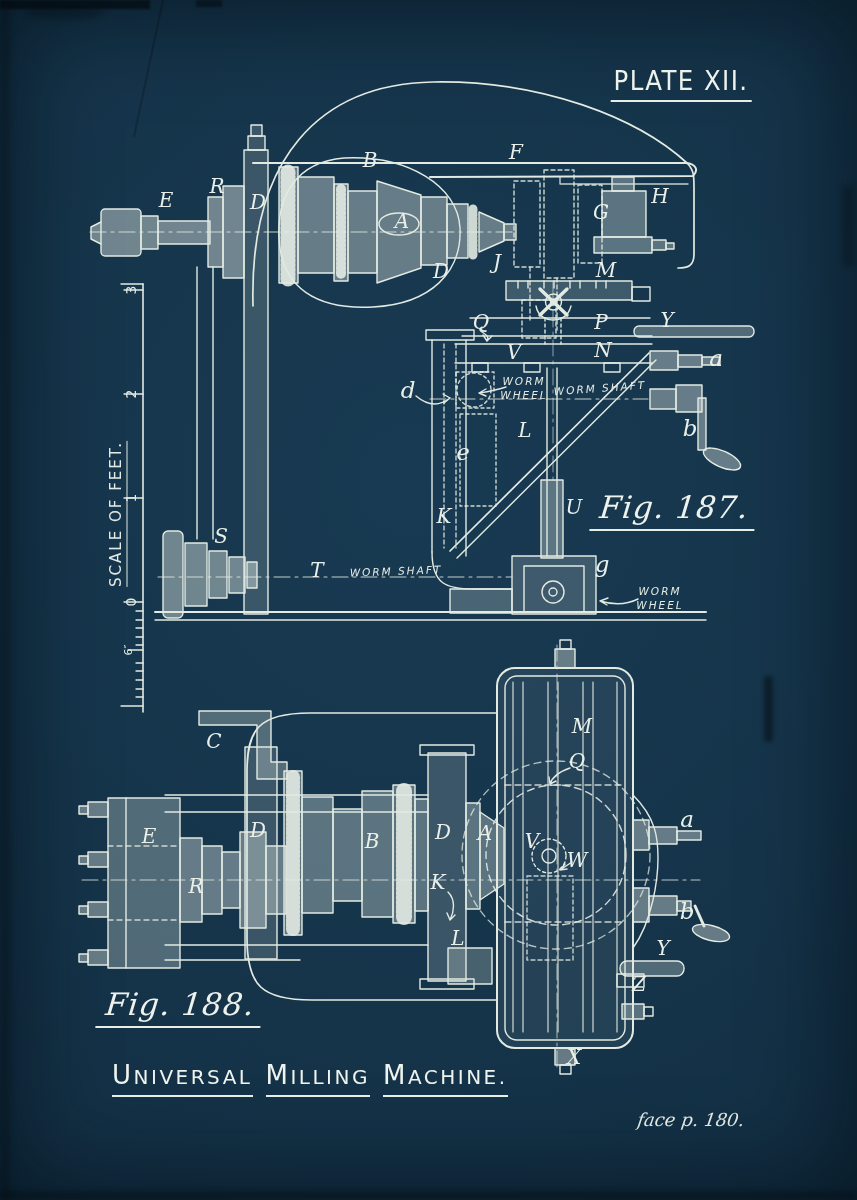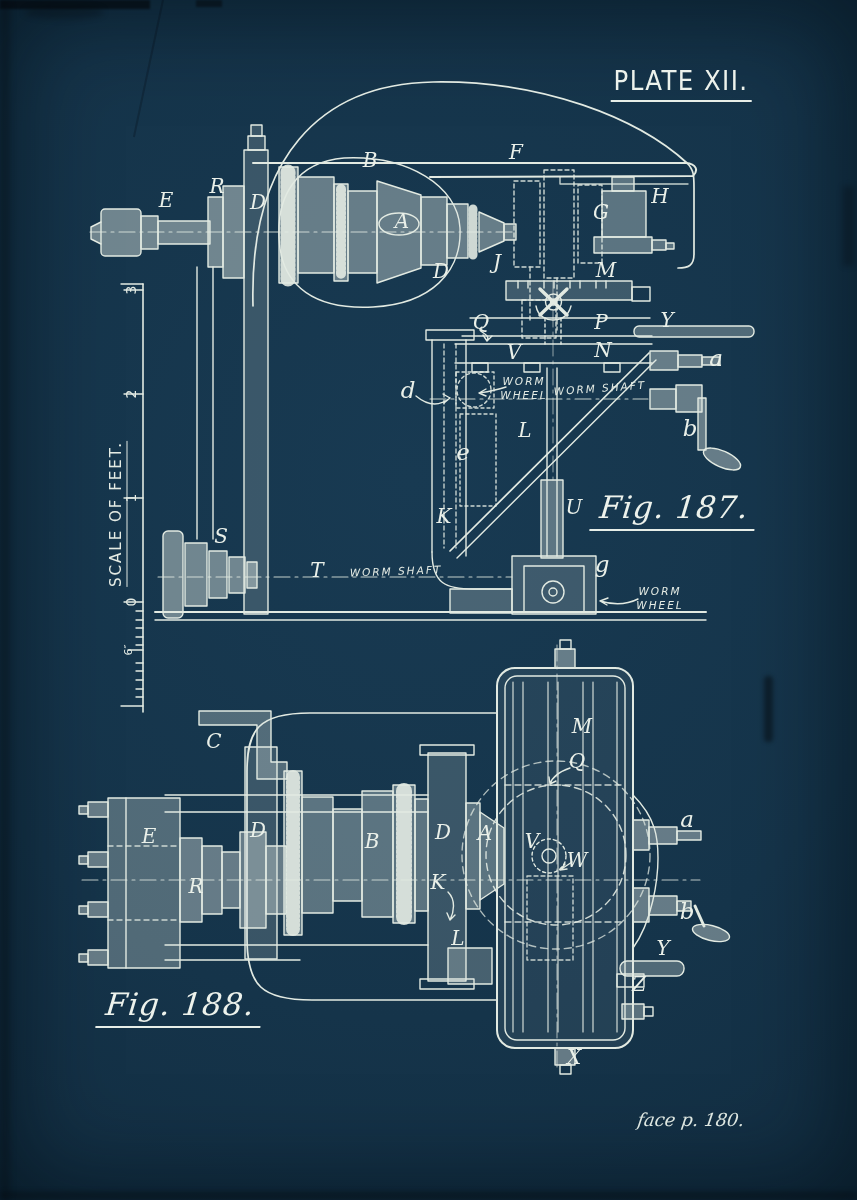--- a/index.html
+++ b/index.html
@@ -384,20 +384,21 @@
       <div class="rnum" style="left: 131px; top: 290px; transform: translate(-50%, -50%) rotate(-90deg);">3</div>
       <div class="rnum" style="left: 131px; top: 394px; transform: translate(-50%, -50%) rotate(-90deg);">2</div>
       <div class="rnum" style="left: 131px; top: 498px; transform: translate(-50%, -50%) rotate(-90deg);">1</div>
       <div class="rnum" style="left: 131px; top: 602px; transform: translate(-50%, -50%) rotate(-90deg);">0</div>
       <div class="rnum" style="left: 128px; top: 650px; font-size: 11px; transform: translate(-50%, -50%) rotate(-90deg);">6″</div>
     </div>
 
   <div class="plate-title">PLATE XII.</div>
   <div class="fig-caption" id="fig187-caption">Fig. 187.</div>
   <div class="fig-caption" id="fig188-caption">Fig. 188.</div>
+  <div id="main-title"><span id="title-words"><span class="cap-word">UNIVERSAL</span><span class="cap-word">MILLING</span><span class="cap-word">MACHINE.</span></span></div>
   <div class="page-ref">face p. 180.</div>
   <div class="scale-label">SCALE OF FEET.</div>
 
   <div class="mark" style="left:0;top:0;width:150px;height:9px;opacity:.7;filter:blur(1px);"></div>
   <div class="mark" style="left:24px;top:5px;width:80px;height:14px;opacity:.3;filter:blur(3px);border-radius:50%;"></div>
   <div class="mark" style="left:196px;top:0;width:26px;height:7px;opacity:.55;filter:blur(1px);"></div>
   <div class="mark" style="left:764px;top:676px;width:9px;height:66px;opacity:.5;filter:blur(2px);border-radius:4px;"></div>
   <div class="mark" style="left:843px;top:186px;width:11px;height:80px;opacity:.3;filter:blur(3px);"></div>
   <div class="mark" style="left:0;top:1191px;width:857px;height:9px;opacity:.35;filter:blur(2px);"></div>
   <div class="mark" style="left:0;top:0;width:10px;height:1200px;opacity:.3;filter:blur(3px);"></div>

